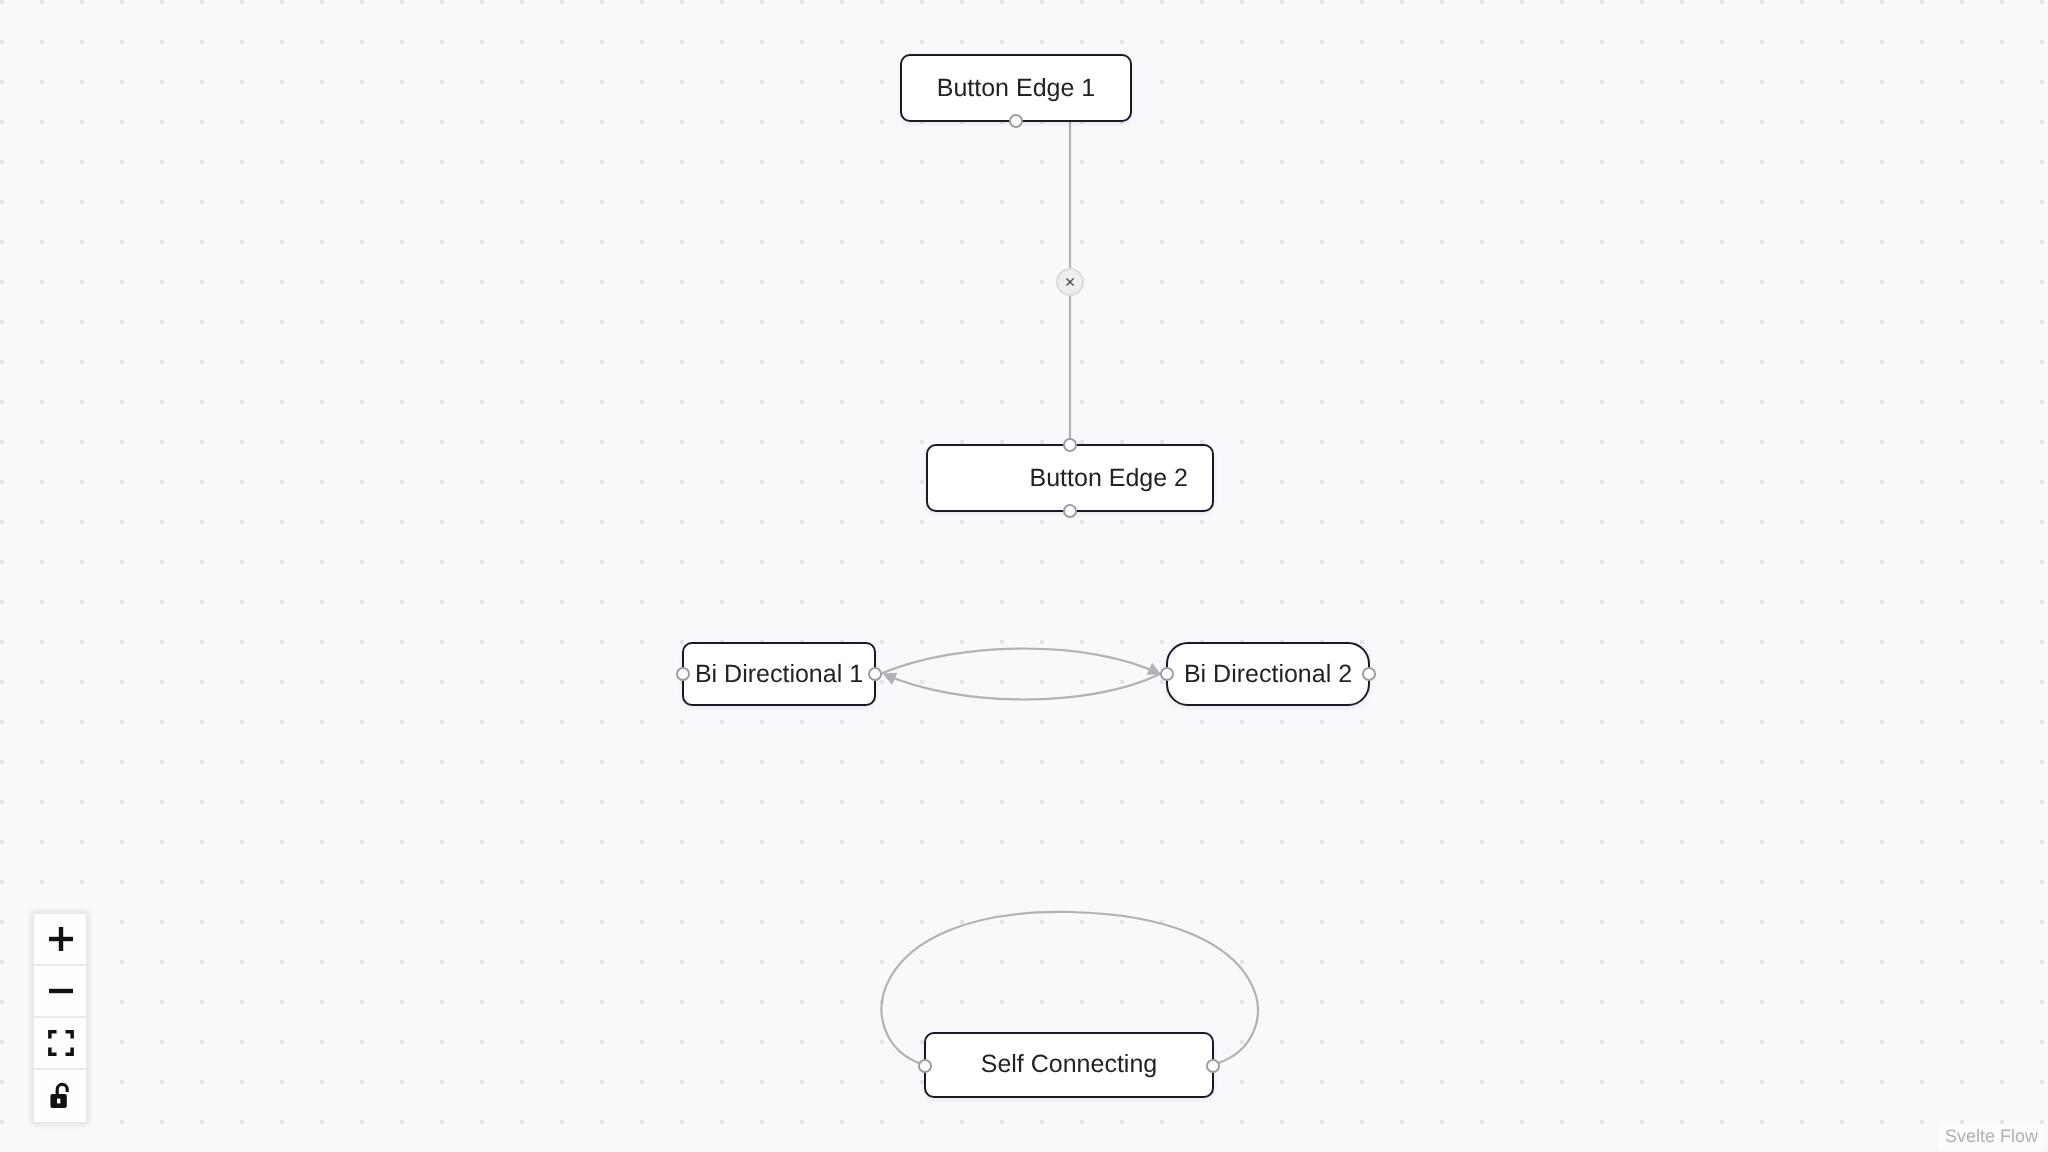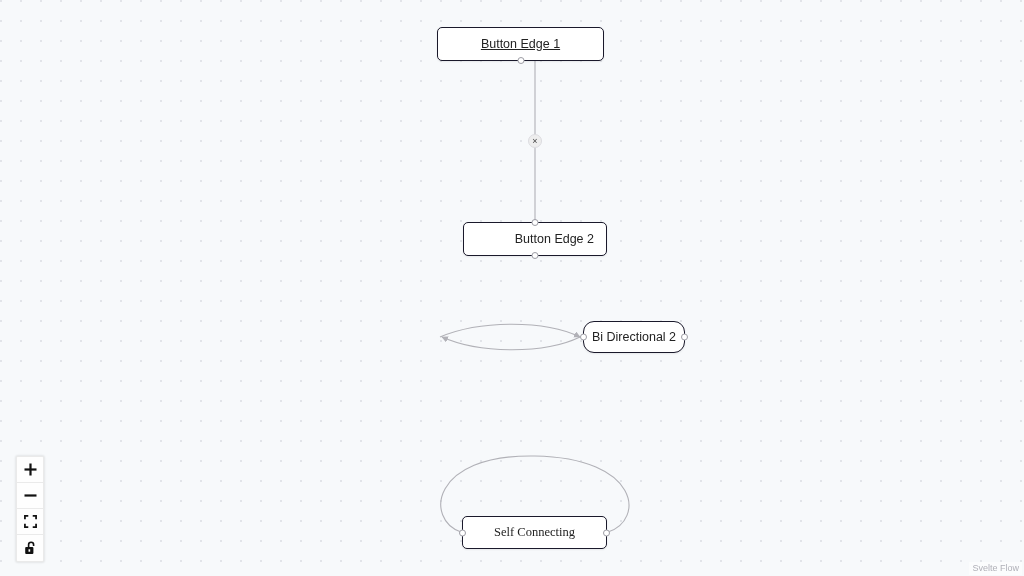--- a/index.html
+++ b/index.html
@@ -147,41 +147,46 @@
 
     <path d="M 535 61 L 535 222" fill="none" stroke="#b1b1b7" stroke-width="1.1"></path>
 
     <path d="M 440 337 C 480 320, 545 320, 580 337" fill="none" stroke="#b1b1b7" stroke-width="1.1" marker-end="url(#arrow-left)"></path>
 
     <path d="M 580 337 C 545 354, 480 354, 442 337" fill="none" stroke="#b1b1b7" stroke-width="1.1" marker-end="url(#arrow-left)"></path>
 
     <path d="M 608 532 C 645 520, 640 458, 535 456 C 430 454, 425 520, 461 532" fill="none" stroke="#b1b1b7" stroke-width="1.1"></path>
   </svg>
 
-  <div class="flow-node" style="left:437px; top:27px; width:167px; height:34px;text-decoration:underline;">
+  <div class="flow-node" style="left:450px; top:27px; width:116px; height:34px;">
     <span class="node-label">Button Edge 1</span>
     <span class="handle bottom"></span>
   </div>
 
   <div class="flow-node" style="left:463px; top:222px; width:144px; height:34px;justify-content:flex-end;">
     <span class="handle top"></span>
     <span class="node-label">Button Edge 2</span>
     <span class="handle bottom"></span>
   </div>
 
   <button class="edge-button" style="left:528px; top:134px;">×</button>
 
+  <div class="flow-node" style="left:341px; top:321px; width:97px; height:32px;">
+    <span class="handle left"></span>
+    <span class="node-label">Bi Directional 1</span>
+    <span class="handle right"></span>
+  </div>
 
   <div class="flow-node" style="left:583px; top:321px; width:102px; height:32px;border-radius:11px;">
     <span class="handle left"></span>
     <span class="node-label">Bi Directional 2</span>
     <span class="handle right"></span>
   </div>
 
-  <div class="flow-node" style="left:462px; top:516px; width:145px; height:33px;font-family:Liberation Serif, serif;">
+  <div class="flow-node" style="left:462px; top:516px; width:145px; height:33px;">
     <span class="handle left"></span>
     <span class="node-label">Self Connecting</span>
     <span class="handle right"></span>
   </div>
 
   <div id="controls-panel">
     <button class="control-btn" title="zoom in">
       <span>
         <svg width="13" height="13" viewBox="0 0 13 13">
           <rect x="5.4" y="0.5" width="2.2" height="12" fill="#111111"></rect>

